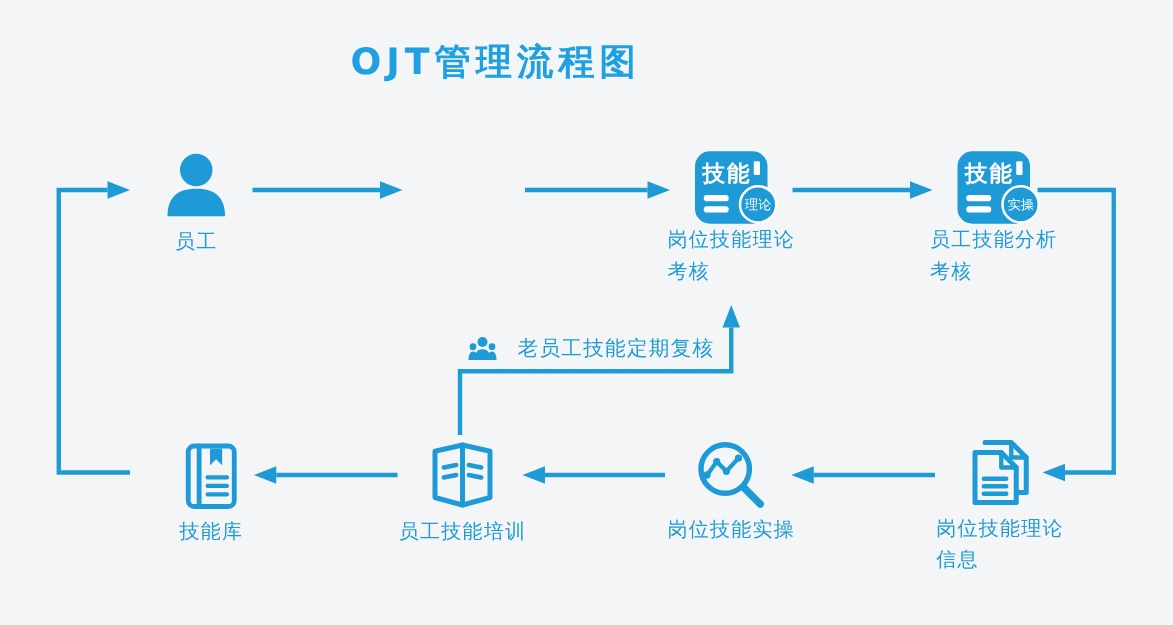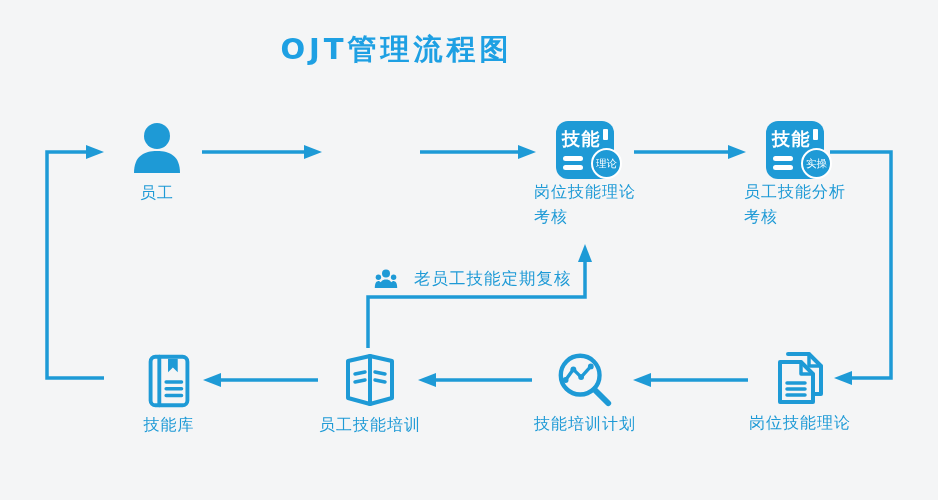--- a/index.html
+++ b/index.html
@@ -145,36 +145,37 @@
   <div class="node" style="left:800px;top:346px">
     <svg class="icon" width="64" height="64" viewBox="0 0 64 64" fill="none" stroke="currentColor" stroke-width="4" stroke-linecap="round" stroke-linejoin="round">
       <path d="M20 8 H41 L53 20 V48 H44"></path>
       <path d="M41 8 V20 H53" stroke-width="3.5"></path>
       <path d="M12 16 H33 L45 28 V56 H12 Z" fill="#f4f5f6"></path>
       <path d="M33 16 V28 H45" stroke-width="3.5"></path>
       <path d="M19 37 H37 M19 43 H37 M19 49 H37" stroke-width="3.5"></path>
     </svg>
     <div class="label">
       <div>岗位技能理论</div>
+      <div>信息</div>
     </div>
   </div>
 
   <div class="node" style="left:585px;top:349px">
     <svg class="icon" width="62" height="62" viewBox="0 0 64 64" fill="none" stroke="currentColor" stroke-linecap="round" stroke-linejoin="round">
       <circle cx="27" cy="27" r="20" stroke-width="4.5"></circle>
       <path d="M42 42 L56 56" stroke-width="6"></path>
       <path d="M12 32 L20 21 L28 29 L38 18" stroke-width="3.5"></path>
       <g fill="currentColor" stroke="none">
         <circle cx="12" cy="32" r="3"></circle>
           <circle cx="20" cy="21" r="3"></circle>
         <circle cx="28" cy="29" r="3"></circle>
           <circle cx="38" cy="18" r="3"></circle>
       </g>
     </svg>
-    <div class="label">技能培训计划</div>
+    <div class="label">岗位技能实操</div>
   </div>
 
   <div class="node" style="left:370px;top:348px">
     <svg class="icon" width="64" height="64" viewBox="0 0 64 64" fill="none" stroke="currentColor" stroke-width="4" stroke-linecap="round" stroke-linejoin="round">
       <path d="M32 8 L10 13 V50 L32 56 L54 50 V13 Z"></path>
       <path d="M32 8 V56"></path>
       <path d="M17 26 L27 24 M17 34 L27 32" stroke-width="3.5"></path>
       <path d="M37 24 L47 26 M37 32 L47 34" stroke-width="3.5"></path>
     </svg>
     <div class="label">员工技能培训</div>

